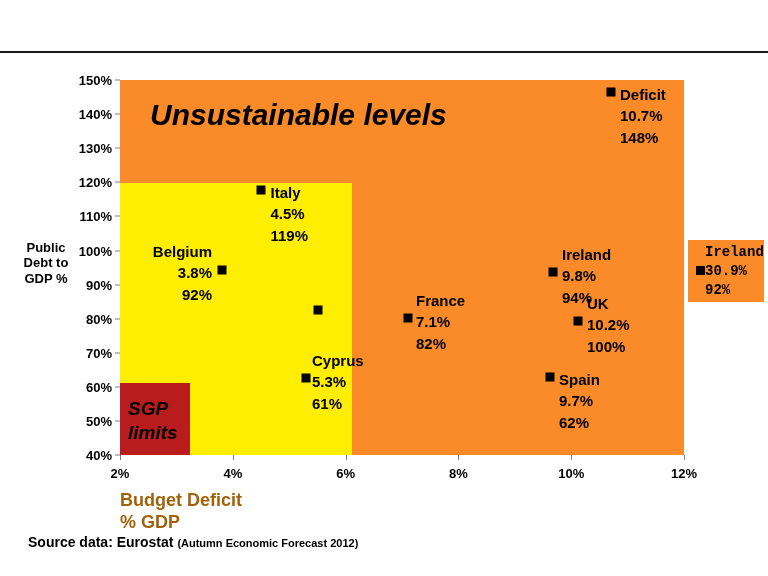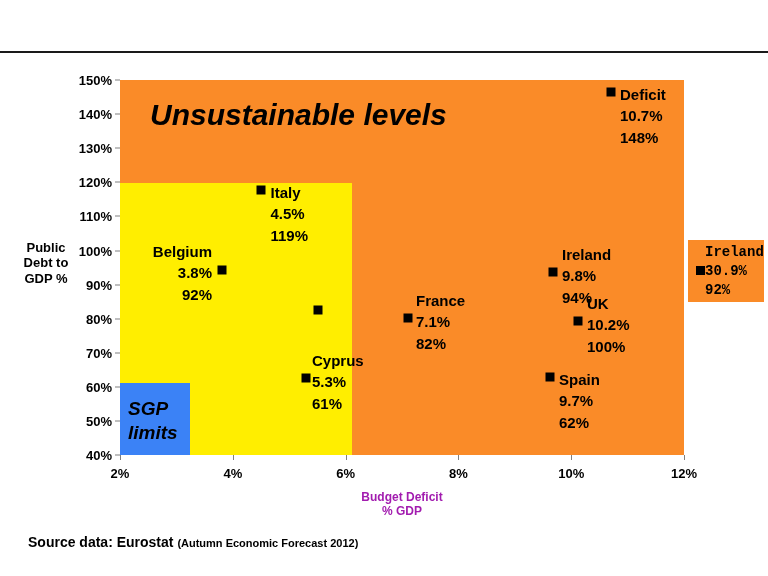--- a/index.html
+++ b/index.html
@@ -58,21 +58,21 @@
     width: 232px;   
     height: 272px;  
     background: #ffee00;
   }
   #zone-green {
     position: absolute;
     left: 0;
     bottom: 0;
     width: 70px;    
     height: 72px;   
-    background: #3b82f6;
+    background: #b91c1c;
   }
   .zone-note {
     position: absolute;
     font-style: italic;
     font-weight: bold;
     color: #000;
     white-space: nowrap;
   }
   #unsustainable-note {
     left: 30px;
@@ -140,25 +140,25 @@
     font-size: 13px;
     font-weight: bold;
     line-height: 1.18;
     color: #000;
   }
   #x-axis-title {
     position: absolute;
     left: 120px;
     top: 490px;
     width: 564px;
-    text-align: center;
-    font-size: 12px;
+    text-align: left;
+    font-size: 18px;
     font-weight: bold;
     line-height: 1.2;
-    color: #a21caf;
+    color: #a16207;
   }
 
   
   .marker {
     position: absolute;
     width: 9px;
     height: 9px;
     background: #000;
     transform: translate(-50%, -50%);
   }

